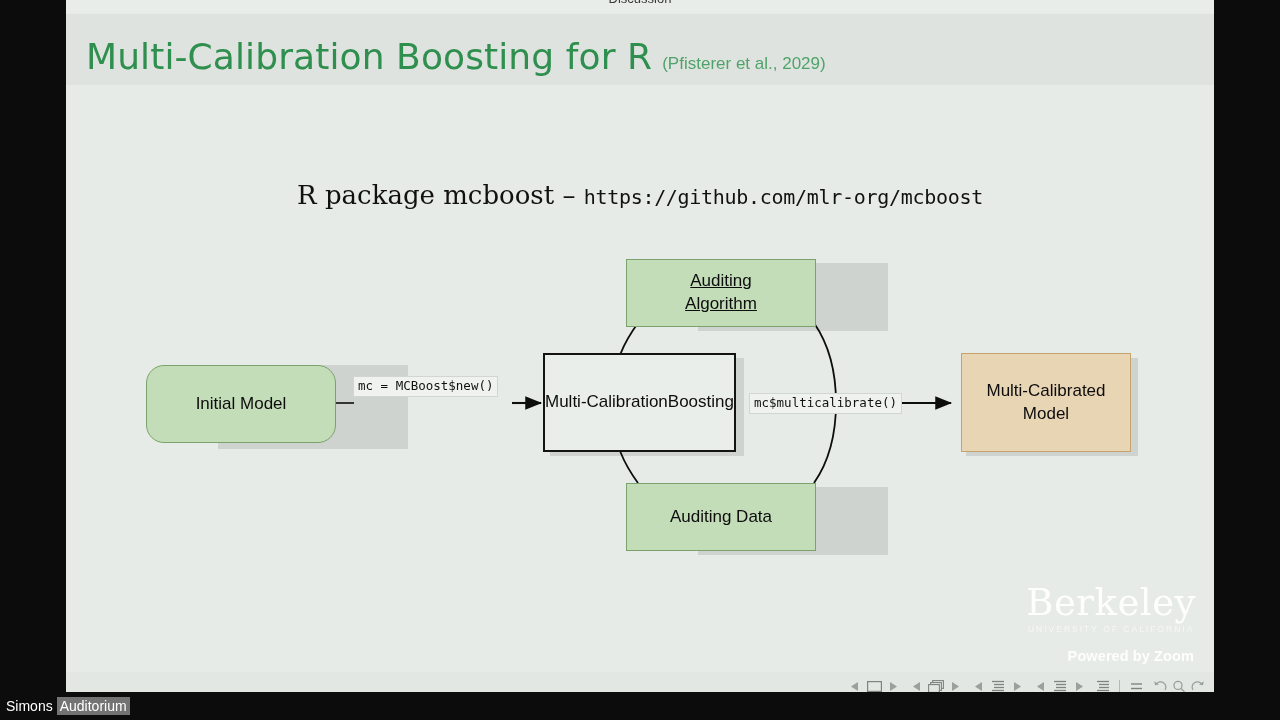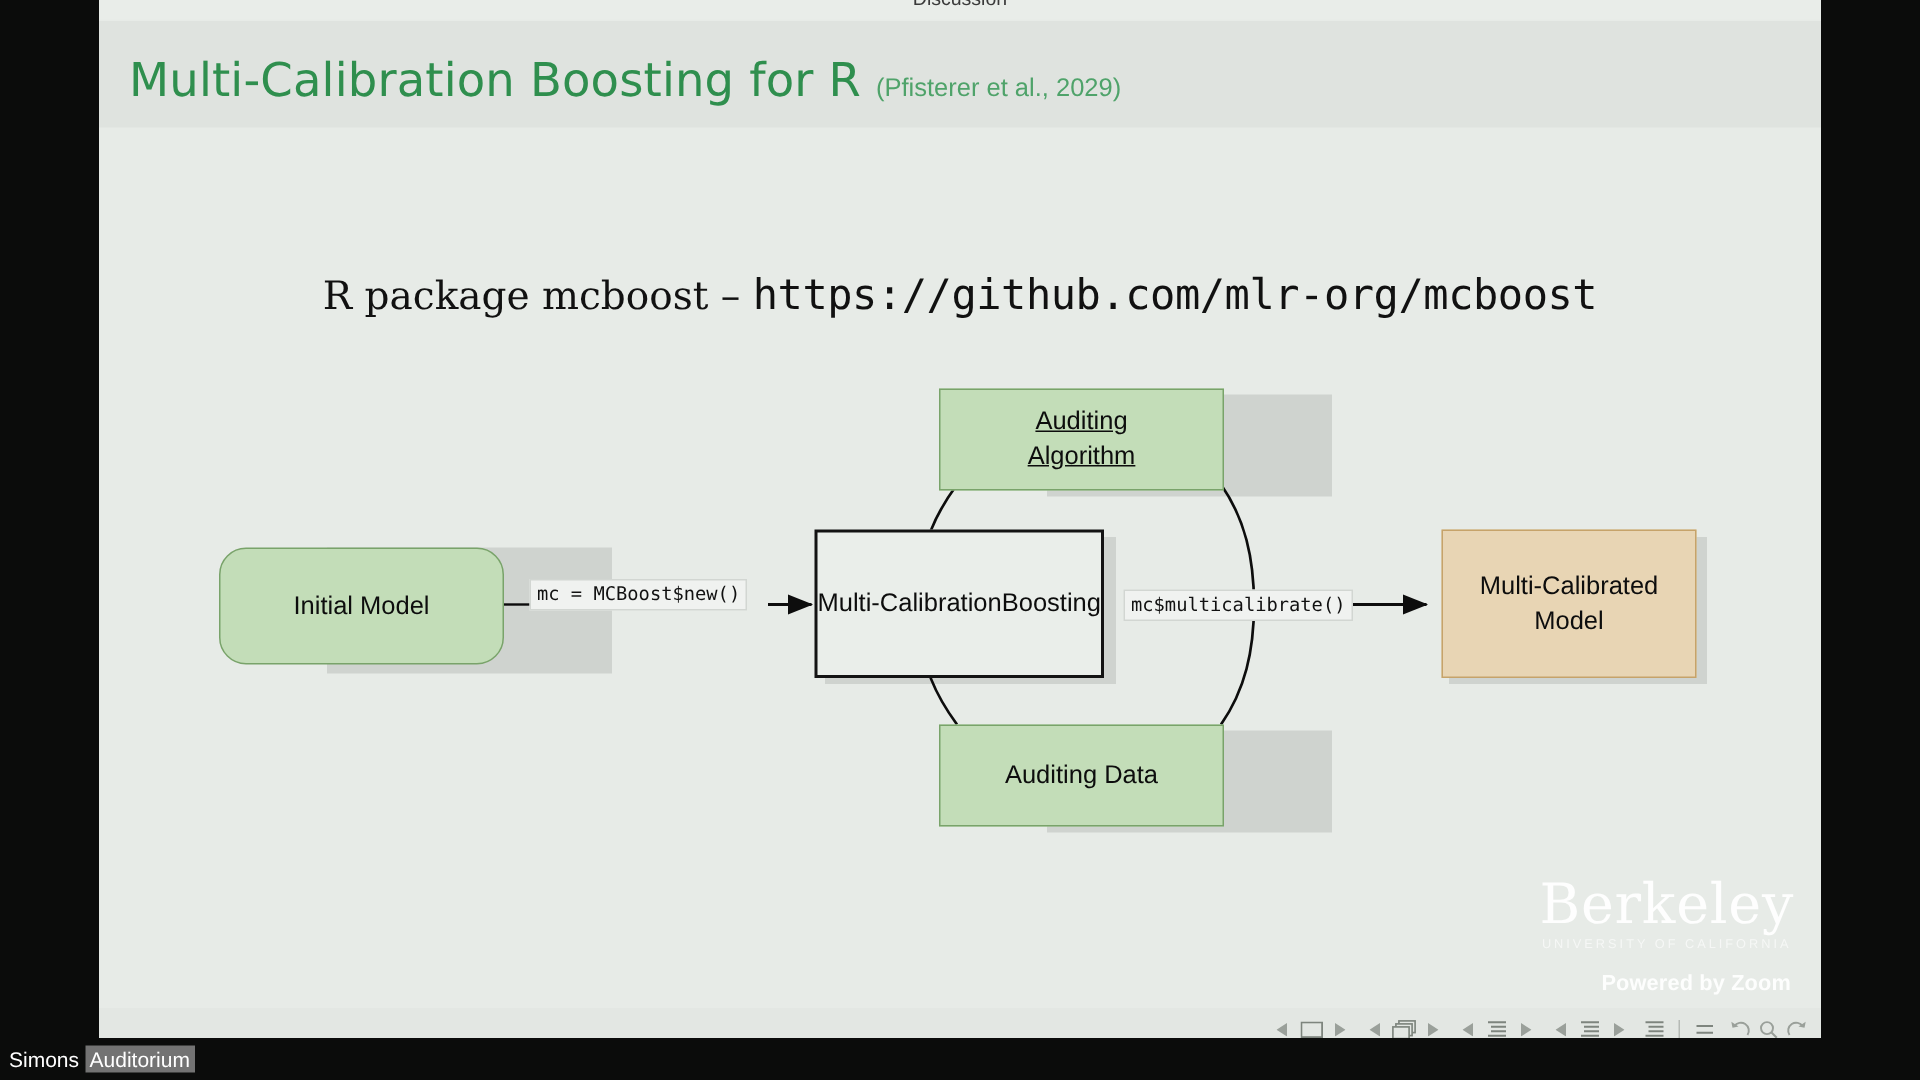--- a/index.html
+++ b/index.html
@@ -31,40 +31,40 @@
     position: absolute; left: 0; top: 14px; width: 100%; height: 71px;
     background: #dfe3df;
   }
   .title-row {
     position: absolute; left: 20px; top: 22px;
     display: flex; align-items: baseline; gap: 10px;
     white-space: nowrap;
   }
   .title-main {
     font-family: "DejaVu Sans", sans-serif;
-    font-size: 31px; font-weight: 400; color: #2f8f4e;
+    font-size: 36px; font-weight: 400; color: #2f8f4e;
     letter-spacing: .1px;
   }
   .title-cite {
     font-family: "Liberation Sans", sans-serif;
     font-size: 17px; color: #4fa36a;
   }
 
   
   .pkg-line {
     position: absolute; left: 0; top: 180px; width: 100%;
     text-align: center; white-space: nowrap;
   }
   .pkg-serif {
     font-family: "DejaVu Serif", serif;
     font-size: 26px; color: #111;
   }
   .pkg-mono {
     font-family: "DejaVu Sans Mono", monospace;
-    font-size: 28px; color: #111; letter-spacing: -0.3px;
+    font-size: 20px; color: #111; letter-spacing: -0.3px;
   }
 
   
   .diagram { position: absolute; left: 0; top: 0; width: 1148px; height: 692px; }
   .diagram svg { position: absolute; left: 0; top: 0; }
 
   .node {
     position: absolute;
     display: flex; align-items: center; justify-content: center;
     text-align: center;
@@ -215,21 +215,21 @@
 
       <div class="node green" style="left:560px; top:483px; width:190px; height:68px; z-index:2;">
         <span>Auditing Data</span>
       </div>
 
       <div class="node tan" style="left:895px; top:353px; width:170px; height:99px; z-index:2; flex-direction:column;">
         <span>Multi-Calibrated</span>
         <span>Model</span>
       </div>
 
-      <div class="edge-label" style="left:287px; top:386px; z-index:4;">mc = MCBoost$new()</div>
+      <div class="edge-label" style="left:287px; top:376px; z-index:4;">mc = MCBoost$new()</div>
       <div class="edge-label" style="left:683px; top:393px; z-index:4;">mc$multicalibrate()</div>
 
     </div>
 
     <div class="berkeley">
       <div class="berk-word">Berkeley</div>
       <div class="berk-sub">UNIVERSITY OF CALIFORNIA</div>
     </div>
     <div class="powered">Powered by Zoom</div>
 

